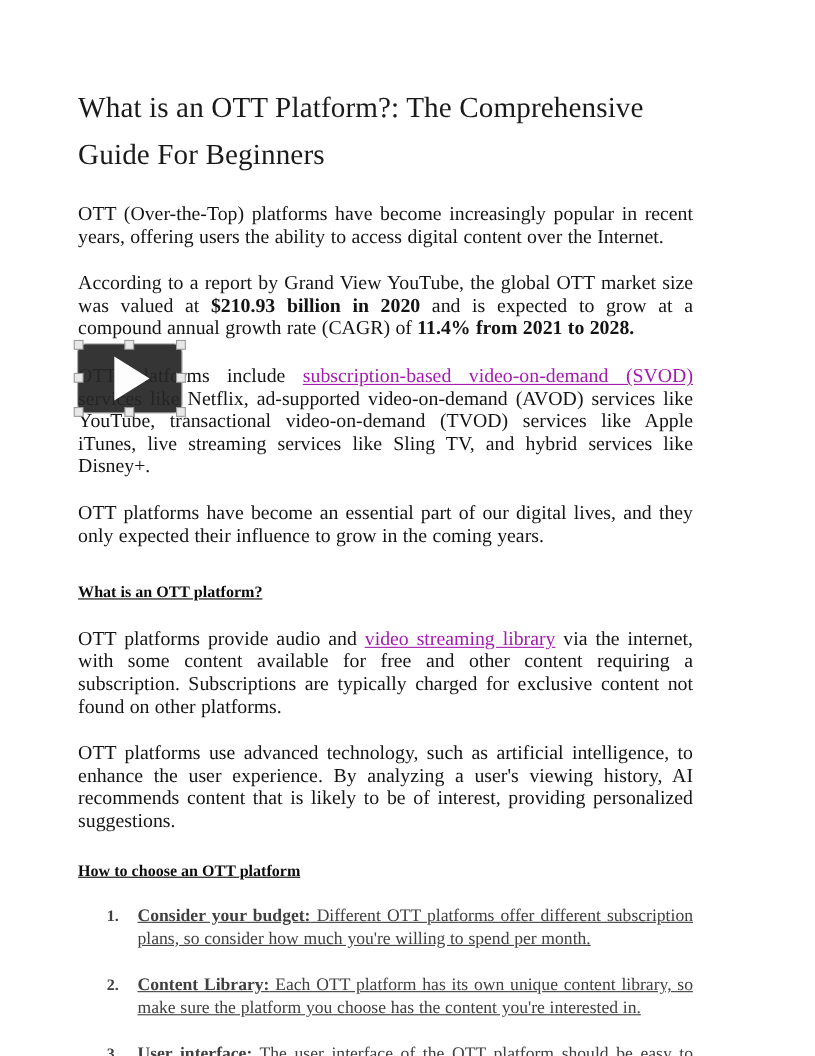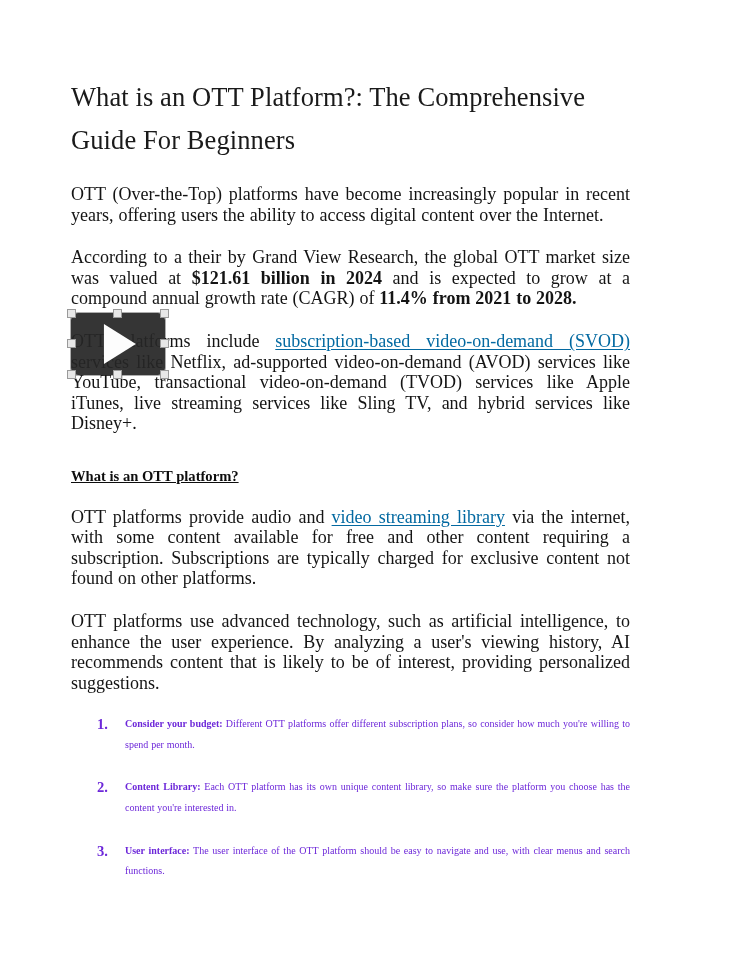--- a/index.html
+++ b/index.html
@@ -51,21 +51,21 @@
     color: #141414;
     word-spacing: 0.4px;
   }
 
   p.body-par.tight { margin-bottom: 21px; }
 
   .b { font-weight: 700; }
 
   a.doclink,
   .doclink {
-    color: #0369a1;
+    color: #a21caf;
     text-decoration: underline;
     text-underline-offset: 2px;
   }
 
   
   h2.sub-head {
     font-size: 14.6px;
     line-height: 20.6px;
     font-weight: 700;
     margin: 0 0 20px 0;
@@ -80,25 +80,26 @@
     margin: 0;
     padding-left: 0;
     list-style: none;
     counter-reset: oli;
   }
   ol.choose-list > li {
     counter-increment: oli;
     position: relative;
     padding-left: 54px;
     margin-bottom: 22px;
-    font-size: 10px;
+    font-size: 16px;
     line-height: 20.6px;
     text-align: justify;
-    color: #6d28d9;
+    color: #404040;
     word-spacing: 0.3px;
+    text-decoration: underline;
   }
   ol.choose-list > li::before {
     content: counter(oli) ".";
     position: absolute;
     left: 26px;
     top: 0;
     font-weight: 700;
     font-size: 14.6px;
     line-height: 20.6px;
   }
@@ -155,38 +156,42 @@
 
   <div class="content">
 
     <h1 class="doc-title">What is an OTT Platform?: The Comprehensive Guide For Beginners</h1>
 
     <p class="body-par">
       <span>OTT (Over-the-Top) platforms have become increasingly popular in recent years, offering users the ability to access digital content over the Internet.</span>
     </p>
 
     <p class="body-par">
-      <span>According to a their by Grand View Research, the global OTT market size was valued at </span><span class="b">$121.61 billion in 2024</span><span> and is expected to grow at a compound annual growth rate (CAGR) of </span><span class="b">11.4% from 2021 to 2028.</span>
+      <span>According to a report by Grand View YouTube, the global OTT market size was valued at </span><span class="b">$210.93 billion in 2020</span><span> and is expected to grow at a compound annual growth rate (CAGR) of </span><span class="b">11.4% from 2021 to 2028.</span>
     </p>
 
     <p class="body-par">
       <span>OTT platforms include </span><a href="#" class="doclink">subscription-based video-on-demand (SVOD)</a><span> services like Netflix, ad-supported video-on-demand (AVOD) services like YouTube, transactional video-on-demand (TVOD) services like Apple iTunes, live streaming services like Sling TV, and hybrid services like Disney+.</span>
     </p>
 
+    <p class="body-par tight">
+      <span>OTT platforms have become an essential part of our digital lives, and they only expected their influence to grow in the coming years.</span>
+    </p>
 
     <h2 class="sub-head gap-big">What is an OTT platform?</h2>
 
     <p class="body-par">
       <span>OTT platforms provide audio and </span><a href="#" class="doclink">video streaming library</a><span> via the internet, with some content available for free and other content requiring a subscription. Subscriptions are typically charged for exclusive content not found on other platforms.</span>
     </p>
 
     <p class="body-par tight">
       <span>OTT platforms use advanced technology, such as artificial intelligence, to enhance the user experience. By analyzing a user's viewing history, AI recommends content that is likely to be of interest, providing personalized suggestions.</span>
     </p>
 
+    <h2 class="sub-head gap-mid">How to choose an OTT platform</h2>
 
     <ol class="choose-list">
       <li>
         <span class="b">Consider your budget:</span><span> Different OTT platforms offer different subscription plans, so consider how much you're willing to spend per month.</span>
       </li>
       <li>
         <span class="b">Content Library:</span><span> Each OTT platform has its own unique content library, so make sure the platform you choose has the content you're interested in.</span>
       </li>
       <li>
         <span class="b">User interface:</span><span> The user interface of the OTT platform should be easy to navigate and use, with clear menus and search functions.</span>

